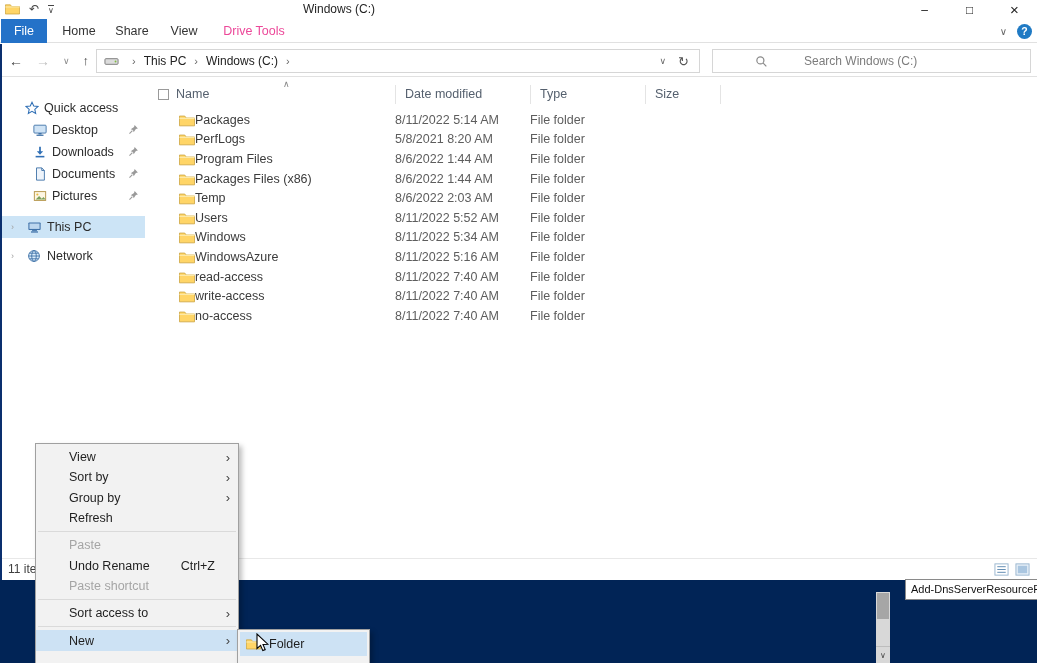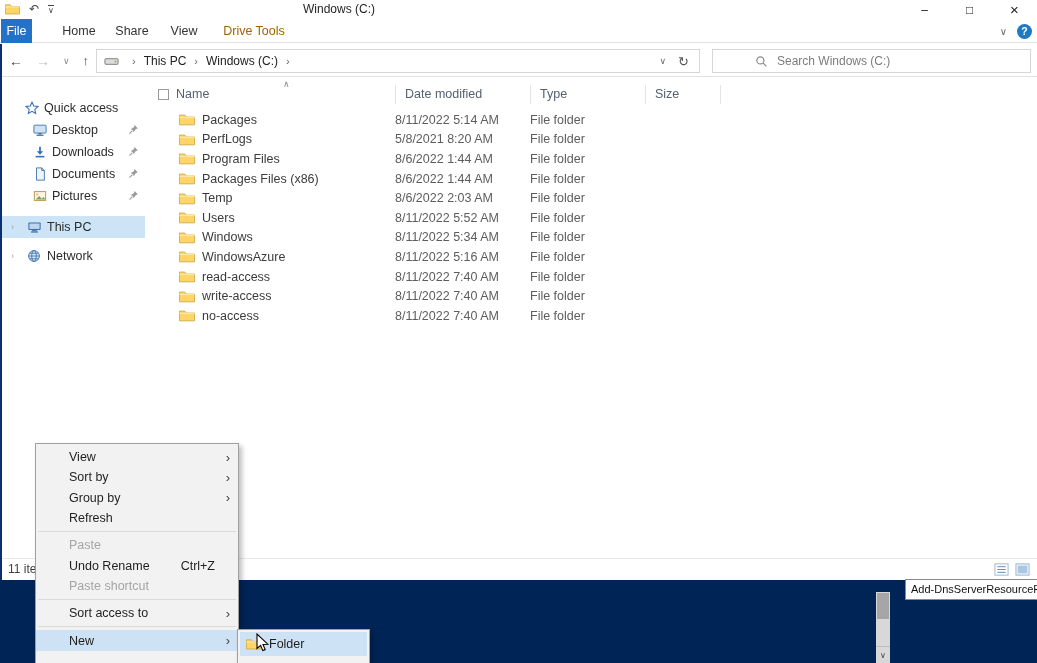--- a/index.html
+++ b/index.html
@@ -20,28 +20,28 @@
   .manage-tab { position:absolute; left:222px; top:0; width:66px; height:19px; background:#a9a72c;
     color:#23210a; font-size:12px; display:flex; align-items:center; justify-content:center;margin-top:47px; }
   .win-title { position:absolute; left:303px; top:0; line-height:19px; font-size:12px; color:#1f1f1f; }
   .win-controls { position:absolute; right:0; top:0; display:flex; height:19px; }
   .win-btn { width:45px; height:19px; display:flex; align-items:center; justify-content:center;
     font-size:12px; color:#222; }
   .win-btn.close { font-size:15px; }
 
   .ribbonrow { position:absolute; left:0; top:19px; right:0; height:24px; background:#fff;
     border-bottom:1px solid #e1e1e1; }
-  .file-tab { position:absolute; left:1px; top:0; width:31px; height:24px; background:#2472c8;
+  .file-tab { position:absolute; left:1px; top:0; width:46px; height:24px; background:#2472c8;
     color:#fff; font-size:12.5px; display:flex; align-items:center; justify-content:center;text-align:right; }
   .rtab { position:absolute; top:0; height:24px; display:flex; align-items:center;
     justify-content:center; font-size:12.5px; color:#333; }
   .rtab.home  { left:55px;  width:48px; }
   .rtab.share { left:106px; width:52px; }
   .rtab.view  { left:161px; width:46px; }
-  .rtab.drivetools { left:211px; width:86px; color:#a16207; }
+  .rtab.drivetools { left:211px; width:86px; color:#ec4899; }
   .ribbon-right { position:absolute; right:5px; top:0; height:24px; display:flex; align-items:center; gap:10px; }
   .collapse-chevron { font-size:10px; color:#666; }
   .help-btn { width:15px; height:15px; border-radius:50%; background:#1f7ac4; color:#fff;
     font-size:10.5px; font-weight:bold; display:flex; align-items:center; justify-content:center; }
 
   .addressrow { position:absolute; left:0; top:44px; right:0; height:33px; background:#fff;
     border-bottom:1px solid #e1e1e1; }
   .nav-btns { position:absolute; left:9px; top:0; height:33px; display:flex; align-items:center; gap:13px; }
   .nav-back { font-size:14px; color:#3e3e3e; }
   .nav-fwd { font-size:14px; color:#c0c0c0; }
@@ -49,21 +49,21 @@
   .nav-up { font-size:13px; color:#3e3e3e; }
   .addr-box { position:absolute; left:96px; top:5px; width:604px; height:24px;
     border:1px solid #d6d6d6; display:flex; align-items:center; font-size:12px; color:#222; }
   .addr-box .drive-ico { margin:0 7px 0 7px; display:flex; }
   .crumb { padding:0 2px; }
   .crumb-sep { padding:0 6px; color:#666; font-size:11px; }
   .addr-spacer { flex:1; }
   .addr-drop { padding:0 12px; color:#666; font-size:9px; }
   .addr-refresh { padding:0 10px 0 0; color:#555; font-size:13px; }
   .search-box { position:absolute; left:712px; top:5px; width:319px; height:24px;
-    border:1px solid #d6d6d6; display:flex; align-items:center; color:#7c7c7c; font-size:12px; }
+    border:1px solid #d6d6d6; display:flex; align-items:center; color:#7c7c7c; font-size:12px;gap:27px; }
   .search-box .mag { margin-left:42px; display:flex; }
   .search-box .ph { margin-left:9px; }
 
   
   .sidebar { position:absolute; left:0; top:77px; width:145px; height:481px; background:#fff;
     font-size:12.5px; color:#2c2c2c; }
   .sb-row { position:absolute; left:0; width:145px; height:21px; display:flex; align-items:center; }
   .sb-chevron { position:absolute; left:11px; font-size:9px; color:#a0a0a0; }
   .sb-icon { position:absolute; display:flex; }
   .sb-label { position:absolute; white-space:nowrap; }
@@ -75,21 +75,21 @@
   .colheaders { position:absolute; left:0; top:7px; right:0; height:21px; font-size:12.5px; color:#55606e; }
   .hdr-check { position:absolute; left:13px; top:5px; width:11px; height:11px; border:1px solid #9a9a9a; background:#fff; }
   .hdr-name { position:absolute; left:31px; top:3px; }
   .hdr-sort { position:absolute; left:138px; top:-5px; font-size:9px; color:#888; }
   .hdr-date { position:absolute; left:260px; top:3px; }
   .hdr-type { position:absolute; left:395px; top:3px; }
   .hdr-size { position:absolute; left:510px; top:3px; }
   .hdr-sep { position:absolute; top:1px; height:19px; border-right:1px solid #e4e4e4; }
   .rows { position:absolute; left:0; top:33px; right:0; }
   .file-row { display:flex; align-items:center; height:19.6px; font-size:12.5px; }
-  .fcell.name { width:250px; padding-left:34px; display:flex; align-items:center; gap:7px; color:#3b3b3b; }
+  .fcell.name { width:250px; padding-left:34px; display:flex; align-items:flex-end; color:#3b3b3b; }
   .fcell.date { width:135px; color:#5d5d5d; }
   .fcell.type { width:115px; color:#5d5d5d; }
   .fcell.size { width:75px; color:#5d5d5d; text-align:right; }
   .folder-glyph { display:flex; flex:none; }
 
   
   .statusbar { position:absolute; left:0; bottom:0; right:0; height:22px; background:#fff;
     border-top:1px solid #e8e8e8; font-size:12px; color:#3f3f3f; }
   .status-items { position:absolute; left:8px; top:0; line-height:21px; white-space:nowrap; }
   .view-toggles { position:absolute; right:7px; top:3px; display:flex; gap:6px; }

